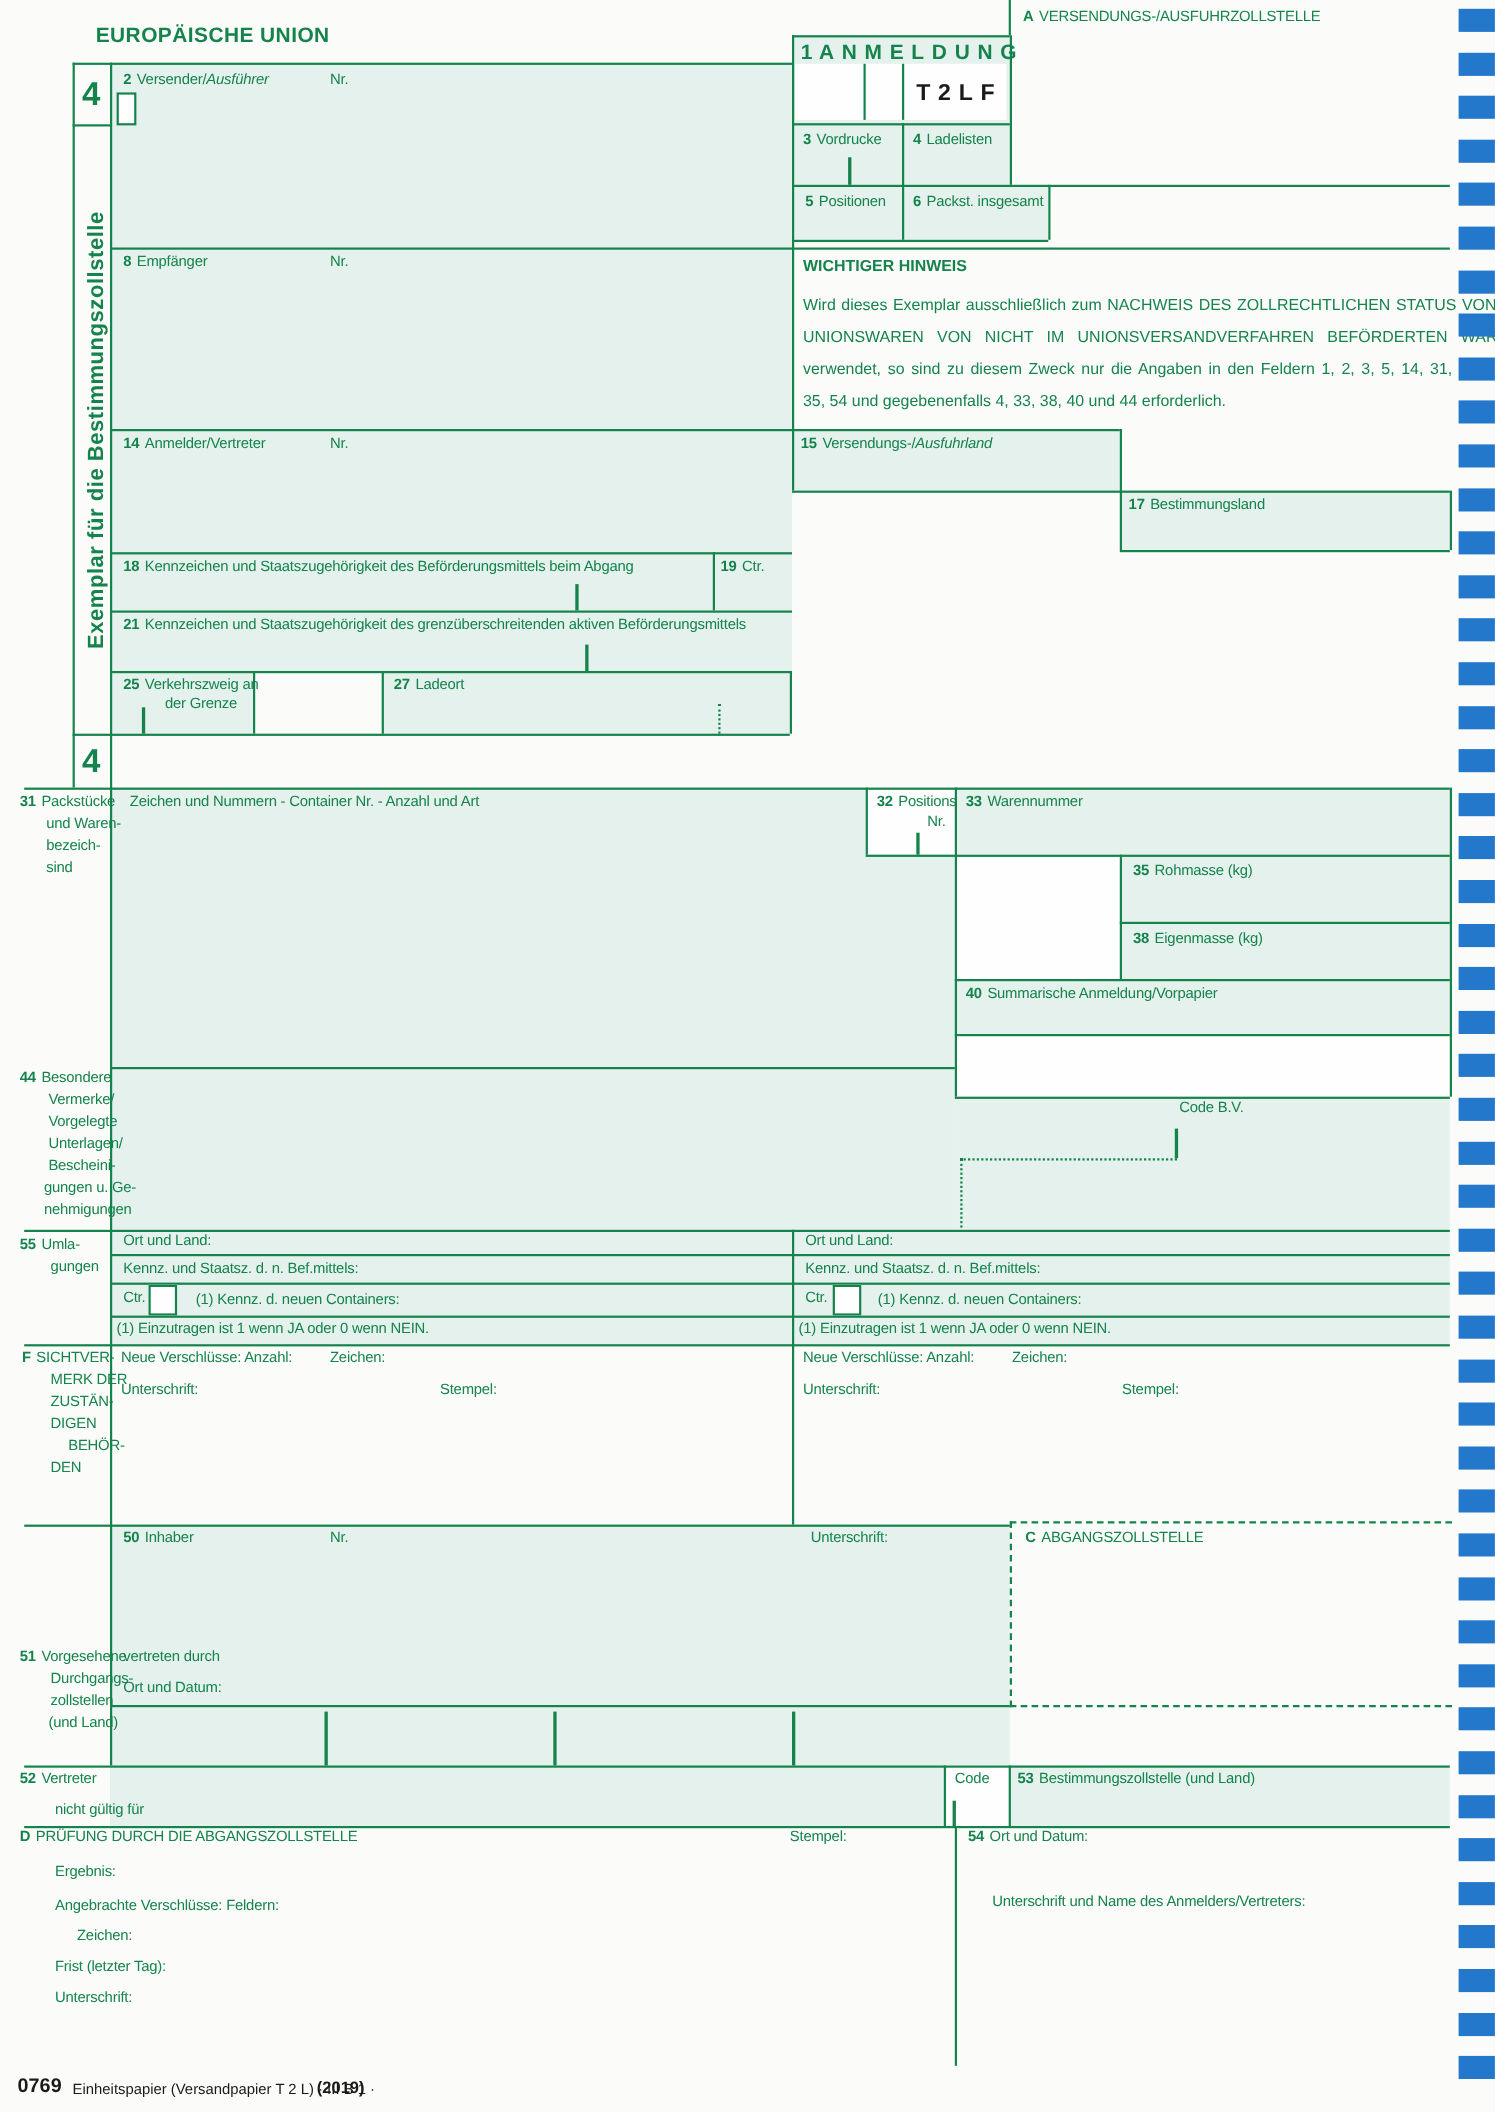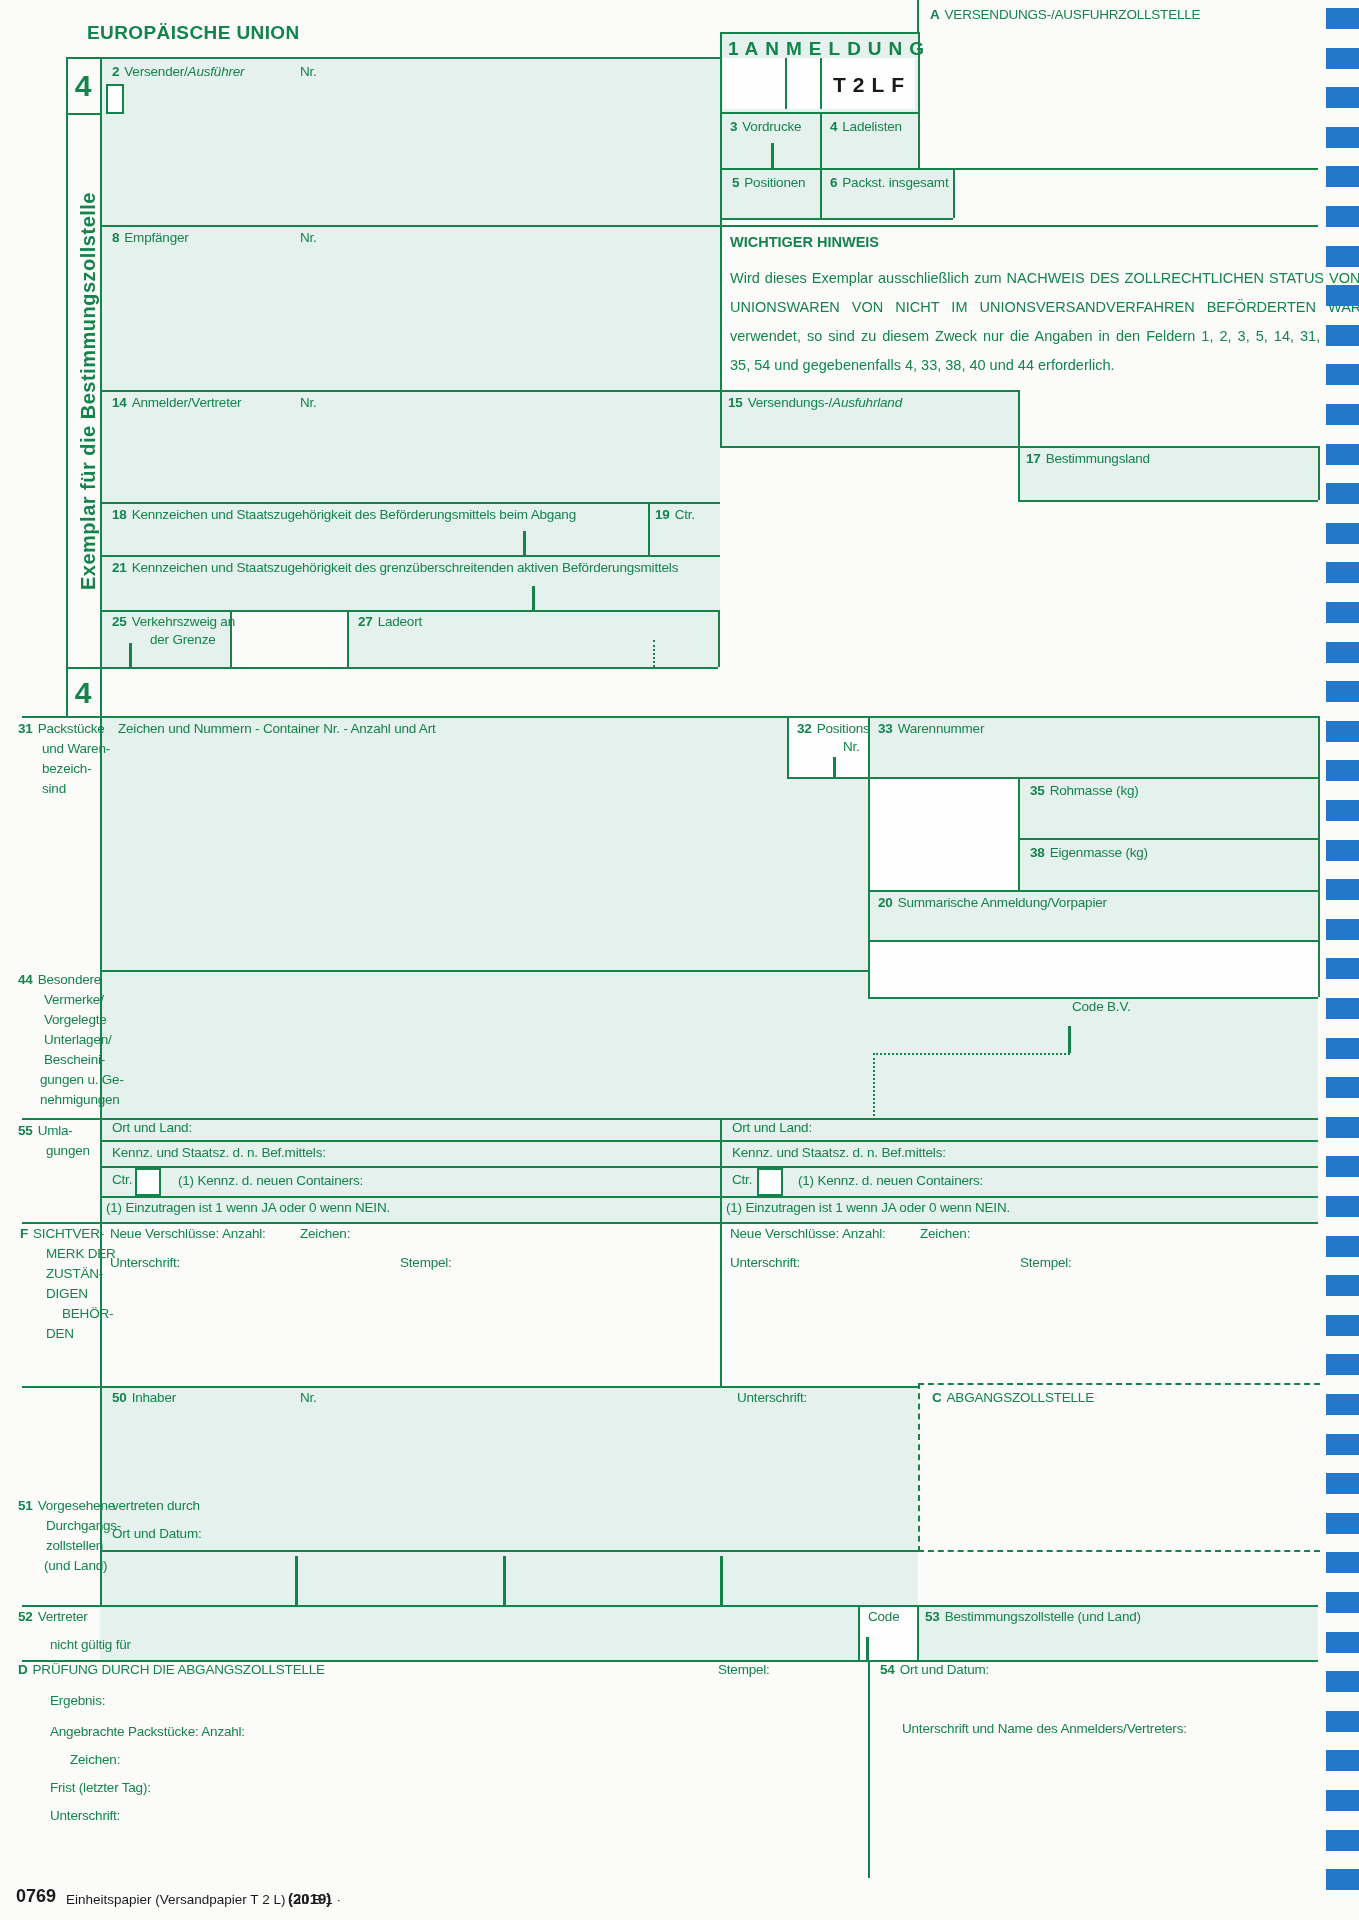--- a/index.html
+++ b/index.html
@@ -244,21 +244,21 @@
   <div class="L" style="left:878px;top:722px">
     <span class="n">33</span><span>Warennummer</span>
   </div>
   <div class="L" style="left:1030px;top:784px">
     <span class="n">35</span><span>Rohmasse (kg)</span>
   </div>
   <div class="L" style="left:1030px;top:846px">
     <span class="n">38</span><span>Eigenmasse (kg)</span>
   </div>
   <div class="L" style="left:878px;top:896px">
-    <span class="n">20</span><span>Summarische Anmeldung/Vorpapier</span>
+    <span class="n">40</span><span>Summarische Anmeldung/Vorpapier</span>
   </div>
   <div class="L" style="left:1072px;top:1000px">Code B.V.</div>
 
   <div class="L" style="left:18px;top:973px">
     <span class="n">44</span><span>Besondere</span>
   </div>
   <div class="L" style="left:44px;top:993px">Vermerke/</div>
   <div class="L" style="left:44px;top:1013px">Vorgelegte</div>
   <div class="L" style="left:44px;top:1033px">Unterlagen/</div>
   <div class="L" style="left:44px;top:1053px">Bescheini-</div>
@@ -322,21 +322,21 @@
   <div class="L" style="left:868px;top:1610px">Code</div>
   <div class="L" style="left:925px;top:1610px">
     <span class="n">53</span><span>Bestimmungszollstelle (und Land)</span>
   </div>
 
   <div class="L" style="left:18px;top:1663px">
     <span class="n">D</span><span>PRÜFUNG DURCH DIE ABGANGSZOLLSTELLE</span>
   </div>
   <div class="L" style="left:718px;top:1663px">Stempel:</div>
   <div class="L" style="left:50px;top:1694px">Ergebnis:</div>
-  <div class="L" style="left:50px;top:1725px">Angebrachte Packstücke:  Anzahl:</div>
+  <div class="L" style="left:50px;top:1725px">Angebrachte Verschlüsse:  Feldern:</div>
   <div class="L" style="left:70px;top:1753px">Zeichen:</div>
   <div class="L" style="left:50px;top:1781px">Frist (letzter Tag):</div>
   <div class="L" style="left:50px;top:1809px">Unterschrift:</div>
 
   <div class="L" style="left:880px;top:1663px">
     <span class="n">54</span><span>Ort und Datum:</span>
   </div>
   <div class="L" style="left:902px;top:1722px">Unterschrift und Name des Anmelders/Vertreters:</div>
 
   <div class="foot b" style="left:16px;top:1886px;font-size:18px">0769</div>

